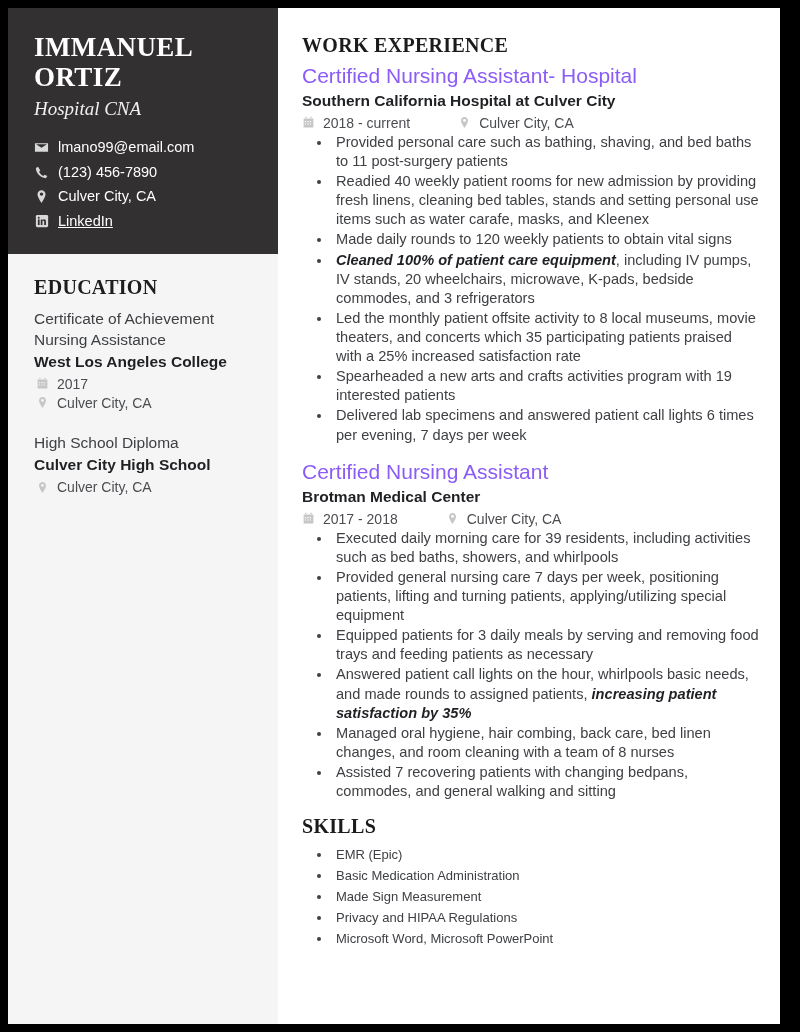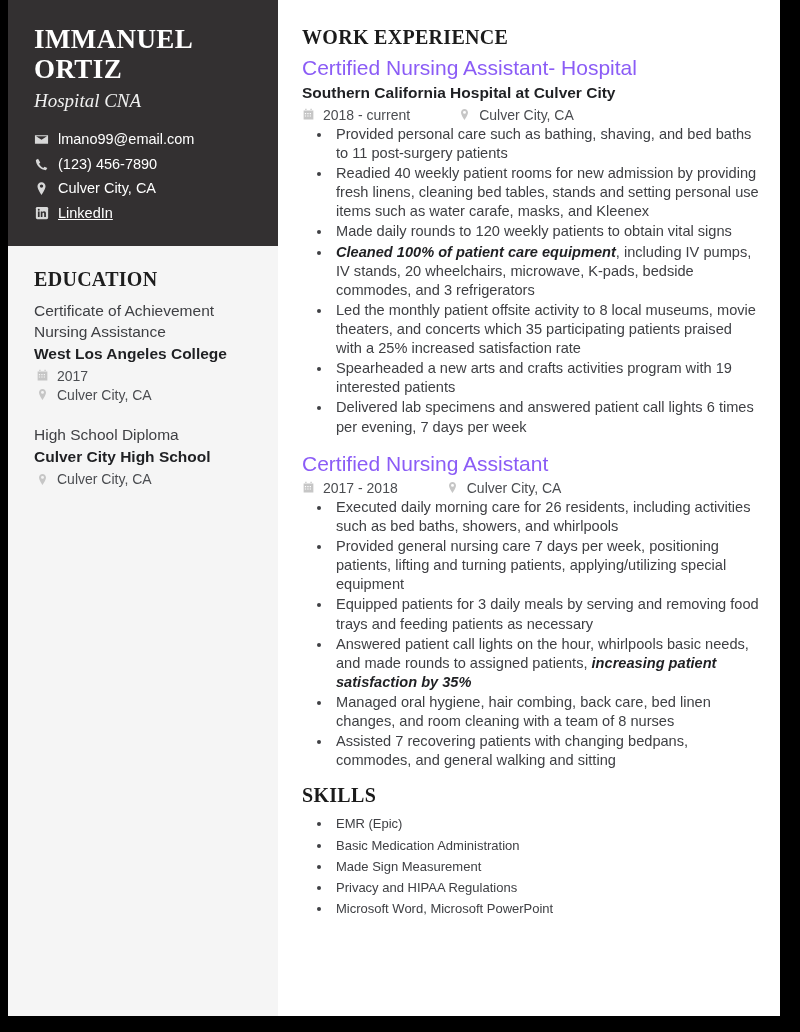--- a/index.html
+++ b/index.html
@@ -3,21 +3,21 @@
 <meta charset="utf-8">
 <style>
   html,body{margin:0;padding:0;}
   body{
     width:800px;height:1032px;
     background:#000;
     font-family:"Liberation Sans",sans-serif;
     overflow:hidden;
   }
   .page{
-    position:absolute;left:8px;top:0;
+    position:absolute;left:8px;top:8px;
     width:772px;height:1016px;
     background:#ffffff;
     display:flex;
     overflow:hidden;
   }
   
   .sidebar{
     width:270px;flex:0 0 270px;
     background:#f5f5f5;
     display:flex;flex-direction:column;
@@ -270,40 +270,41 @@
         <li><span></span><span class="em"></span><span>Made daily rounds to 120 weekly patients to obtain vital signs</span></li>
         <li><span></span><span class="em">Cleaned 100% of patient care equipment</span><span>, including IV pumps, IV stands, 20 wheelchairs, microwave, K-pads, bedside commodes, and 3 refrigerators</span></li>
         <li><span></span><span class="em"></span><span>Led the monthly patient offsite activity to 8 local museums, movie theaters, and concerts which 35 participating patients praised with a 25% increased satisfaction rate</span></li>
         <li><span></span><span class="em"></span><span>Spearheaded a new arts and crafts activities program with 19 interested patients</span></li>
         <li><span></span><span class="em"></span><span>Delivered lab specimens and answered patient call lights 6 times per evening, 7 days per week</span></li>
       </ul>
     </section>
 
     <section class="job-block">
       <div class="role">Certified Nursing Assistant</div>
+      <div class="employer">Brotman Medical Center</div>
       <div class="job-meta">
         <span class="cell">
           <span class="ico">
             <svg width="13" height="13" viewBox="0 0 16 16" fill="currentColor">
                 <path d="M2 3h12v11H2V3zm1.5 3.3v1.4h1.6V6.3H3.5zm3 0v1.4h1.6V6.3H6.5zm3 0v1.4h1.6V6.3H9.5zm-6 2.8v1.4h1.6V9.1H3.5zm3 0v1.4h1.6V9.1H6.5zm3 0v1.4h1.6V9.1H9.5zM4 1h1.6v1.6H4V1zm6.4 0H12v1.6h-1.6V1z"></path>
               </svg>
           </span>
           <span>2017 - 2018</span>
         </span>
         <span class="cell loc">
           <span class="ico">
             <svg width="13" height="13" viewBox="0 0 16 16" fill="currentColor">
                 <path d="M8 1.2c-2.4 0-4.3 1.9-4.3 4.3 0 3.2 4.3 9.3 4.3 9.3s4.3-6.1 4.3-9.3c0-2.4-1.9-4.3-4.3-4.3zm0 6a1.8 1.8 0 110-3.6 1.8 1.8 0 010 3.6z"></path>
               </svg>
           </span>
           <span>Culver City, CA</span>
         </span>
       </div>
       <ul class="bullets">
-        <li><span></span><span class="em"></span><span>Executed daily morning care for 26 residents, including activities such as bed baths, showers, and whirlpools</span></li>
+        <li><span></span><span class="em"></span><span>Executed daily morning care for 39 residents, including activities such as bed baths, showers, and whirlpools</span></li>
         <li><span></span><span class="em"></span><span>Provided general nursing care 7 days per week, positioning patients, lifting and turning patients, applying/utilizing special equipment</span></li>
         <li><span></span><span class="em"></span><span>Equipped patients for 3 daily meals by serving and removing food trays and feeding patients as necessary</span></li>
         <li><span>Answered patient call lights on the hour, whirlpools basic needs, and made rounds to assigned patients, </span><span class="em">increasing patient satisfaction by 35%</span><span></span></li>
         <li><span></span><span class="em"></span><span>Managed oral hygiene, hair combing, back care, bed linen changes, and room cleaning with a team of 8 nurses</span></li>
         <li><span></span><span class="em"></span><span>Assisted 7 recovering patients with changing bedpans, commodes, and general walking and sitting</span></li>
       </ul>
     </section>
 
     <section class="skills-sec">
       <h2 class="main-sec-title">SKILLS</h2>

